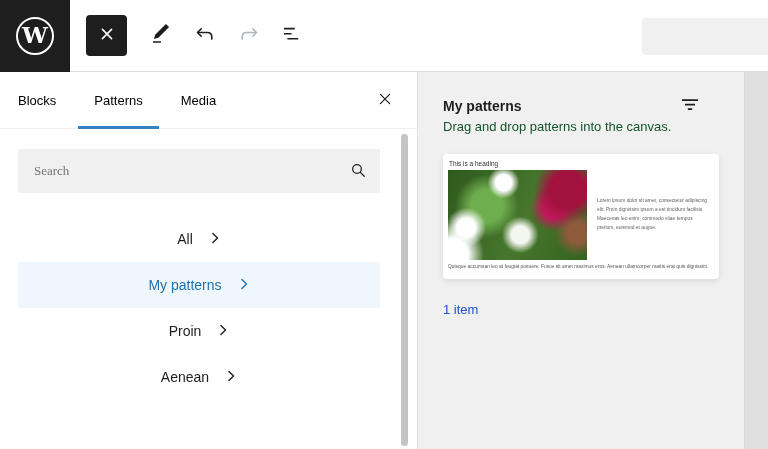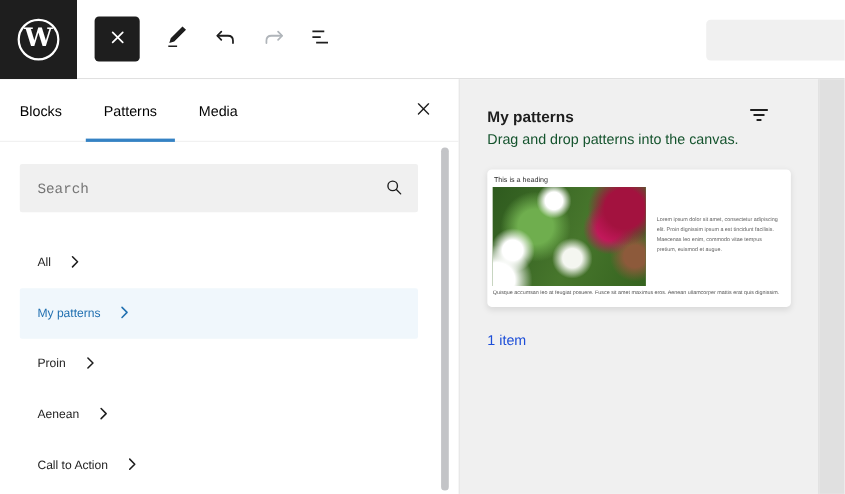--- a/index.html
+++ b/index.html
@@ -38,27 +38,27 @@
     background:transparent; border:none; font-size:13px; font-weight:500; color:#000000;
     cursor:pointer; position:relative; font-family:inherit; }
   .tab.active::after { content:""; position:absolute; left:0; right:0; bottom:-1px;
     height:3px; background:#3582c4; }
   .panel-close { position:absolute; right:14px; top:0; height:57px; width:36px;
     background:transparent; border:none; display:flex; align-items:center; justify-content:center; cursor:pointer; }
   
   .search-wrap { margin:20px 0 0 18px; width:362px; height:44px; background:#f0f0f0;
     border-radius:2px; display:flex; align-items:center; padding:0 12px 0 16px; }
   .search-input { flex:1; border:none; background:transparent; outline:none;
-    font-size:13px; color:#1e1e1e; font-family:Liberation Mono, monospace; }
+    font-size:13px; color:#1e1e1e; font-family:Liberation Serif, serif; }
   .search-input::placeholder { color:#757575; }
   
   .cat-list { margin:23px 0 0 18px; width:362px; }
-  .cat-item { height:46px; display:flex; align-items:center; justify-content:flex-start;
+  .cat-item { height:46px; display:flex; align-items:center; justify-content:center;
     padding:0 12px 0 16px; border-radius:2px; cursor:pointer; background:transparent;
-    border:none; width:100%; font-size:11px; color:#1e1e1e; font-family:inherit;gap:12px; }
+    border:none; width:100%; font-size:14px; color:#1e1e1e; font-family:inherit;gap:12px; }
   .cat-item.selected { background:#f0f7fc; color:#2271b1; }
   
   .scroll-thumb { position:absolute; left:401px; top:62px; width:7px; height:312px;
     background:#c3c4c7; border-radius:4px; }
   
   .pane-inner { padding:22px 0 0 25px; }
   .pane-header { display:flex; align-items:center; justify-content:space-between;
     padding-right:42px; }
   .pane-title { font-size:14px; font-weight:600; color:#1e1e1e; }
   .filter-btn { background:transparent; border:none; width:24px; height:24px; cursor:pointer;
@@ -192,28 +192,20 @@
         </span>
       </button>
       <button class="cat-item">
         <span>Aenean</span>
         <span>
           <svg width="20" height="20" viewBox="0 0 24 24" fill="none">
               <path d="M9.5 6.5l5.5 5.5-5.5 5.5" stroke="#1e1e1e" stroke-width="1.7" stroke-linecap="round" stroke-linejoin="round"></path>
             </svg>
         </span>
       </button>
-      <button class="cat-item">
-        <span>Call to Action</span>
-        <span>
-          <svg width="20" height="20" viewBox="0 0 24 24" fill="none">
-              <path d="M9.5 6.5l5.5 5.5-5.5 5.5" stroke="#1e1e1e" stroke-width="1.7" stroke-linecap="round" stroke-linejoin="round"></path>
-            </svg>
-        </span>
-      </button>
     </div>
 
     <div class="scroll-thumb"></div>
   </div>
 
   <div class="patterns-pane">
     <div class="pane-inner">
       <div class="pane-header">
         <div class="pane-title">My patterns</div>
         <button class="filter-btn">

